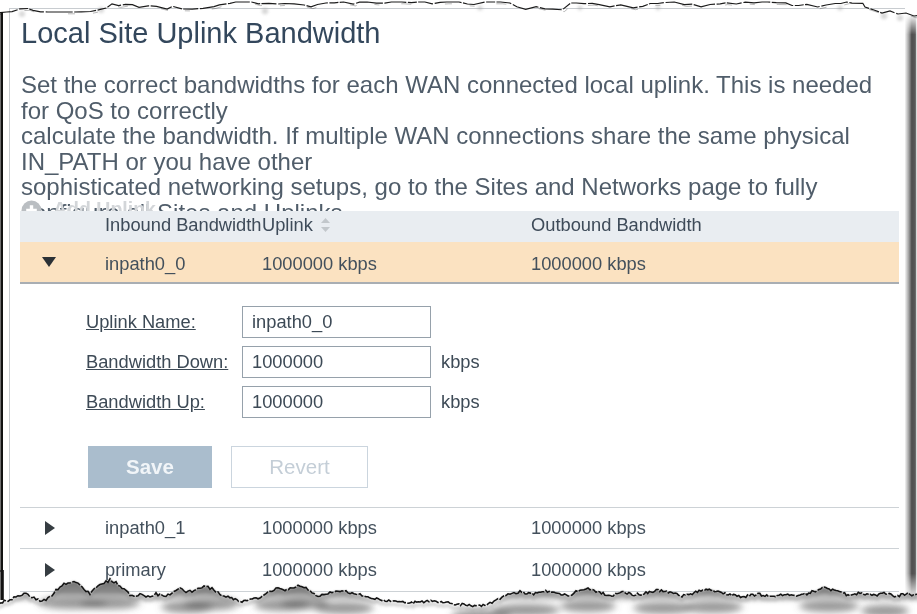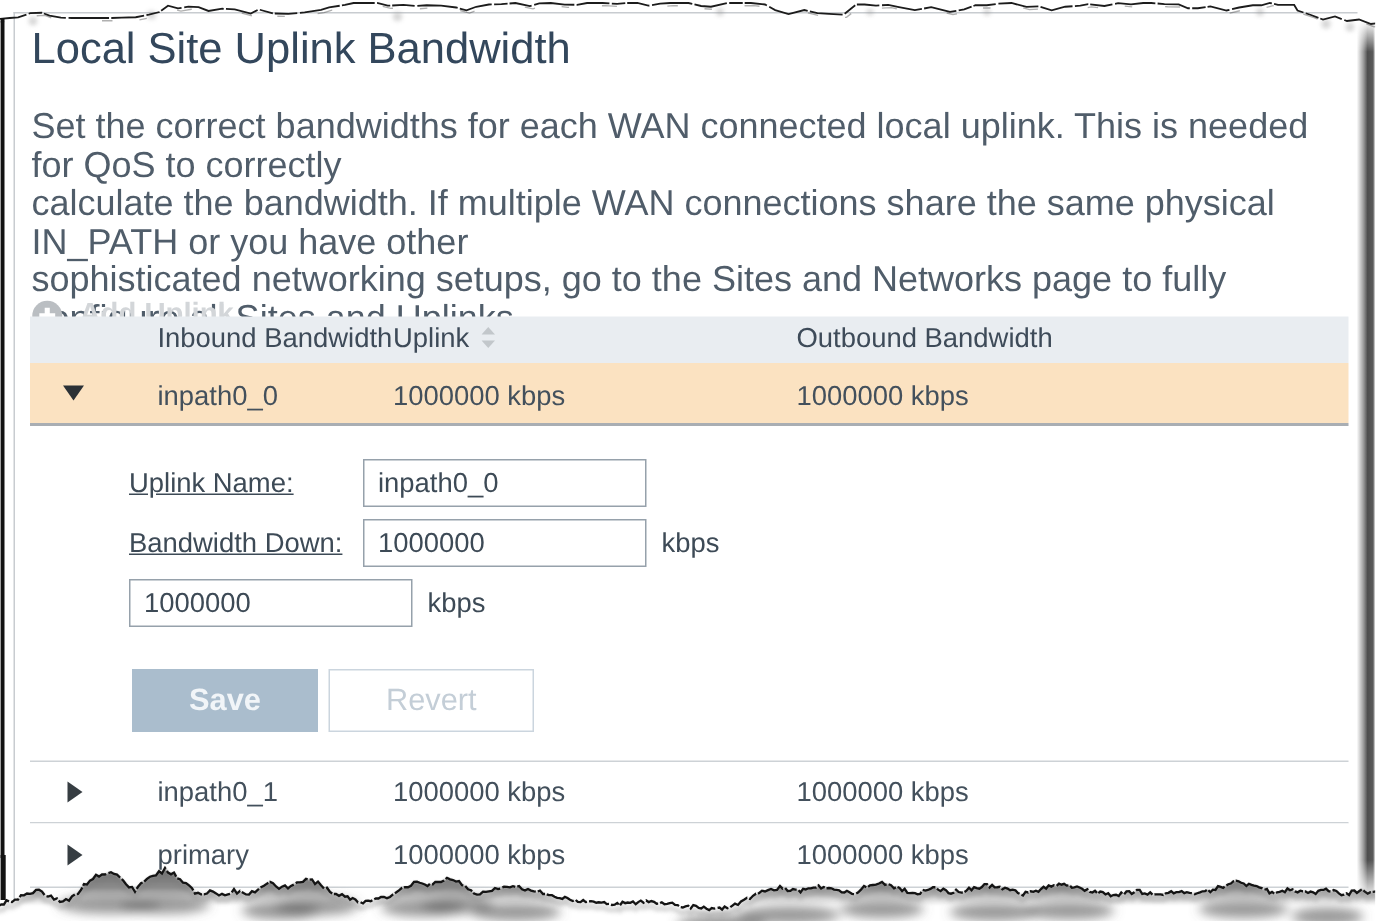--- a/index.html
+++ b/index.html
@@ -28,21 +28,21 @@
   .sorticon{margin-left:8px;display:inline-block;}
   .panel{background:#fff;height:223px;padding:21.5px 0 0 66px;box-sizing:border-box;}
   .frow{display:flex;align-items:center;height:32px;margin-bottom:8.4px;}
   .frow label{width:156px;font-size:18.3px;color:var(--label-color,#3d4a56);text-decoration:underline;}
   .frow input{width:189px;height:32px;box-sizing:border-box;border:1px solid var(--input-border,#96a1ab);
               padding:0 9px;font-family:inherit;font-size:18.3px;color:#3d4a56;outline:none;background:#fff;}
   .frow .unit{margin-left:10px;font-size:18.3px;color:var(--label-color,#3d4a56);}
   .btnrow{margin-top:28px;margin-left:2px;display:flex;}
   .btn-save{width:124px;height:41.5px;border:none;background:var(--save-bg,#aabdcd);color:var(--save-text,#f1f5f8);
             font-family:inherit;font-size:20.5px;cursor:pointer;font-weight:bold;}
-  .btn-revert{width:137px;height:41.5px;margin-left:7px;background:#fff;border:1px solid var(--revert-border,#cbd5de);
+  .btn-revert{width:137px;height:41.5px;margin-left:19px;background:#fff;border:1px solid var(--revert-border,#cbd5de);
             color:var(--revert-text,#c4ced7);font-family:inherit;font-size:20.5px;box-sizing:border-box;}
   .tear{position:absolute;left:0;top:0;pointer-events:none;}
 </style>
 </head>
 <body>
 
 <div class="page">
   <div class="frame"></div>
 
   <h1 class="title">Local Site Uplink Bandwidth</h1>
@@ -93,20 +93,21 @@
       <div class="frow">
         <label>Uplink Name:</label>
         <input type="text" value="inpath0_0" style="">
       </div>
       <div class="frow">
         <label>Bandwidth Down:</label>
         <input type="text" value="1000000" style="">
         <span class="unit">kbps</span>
       </div>
       <div class="frow">
+        <label>Bandwidth Up:</label>
         <input type="text" value="1000000" style="">
         <span class="unit">kbps</span>
       </div>
       <div class="btnrow">
         <button class="btn-save">Save</button>
         <button class="btn-revert" disabled="">Revert</button>
       </div>
     </div>
 
     <div class="sep1"></div>

